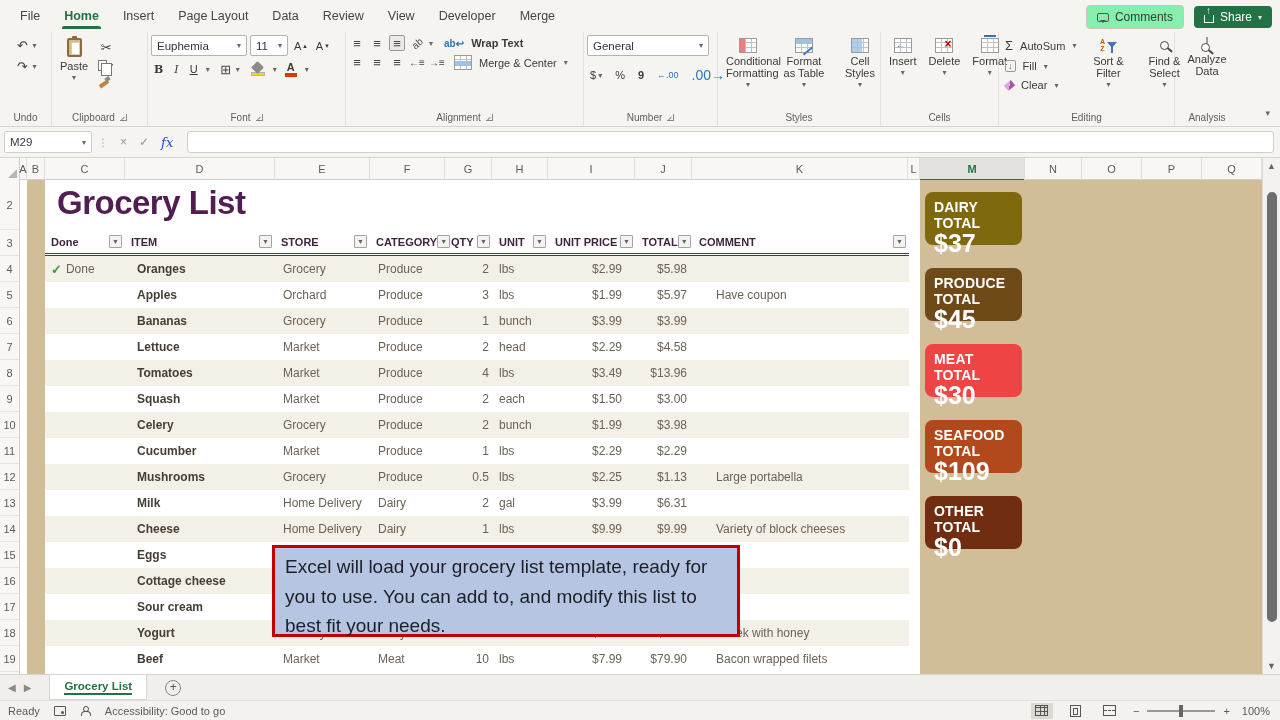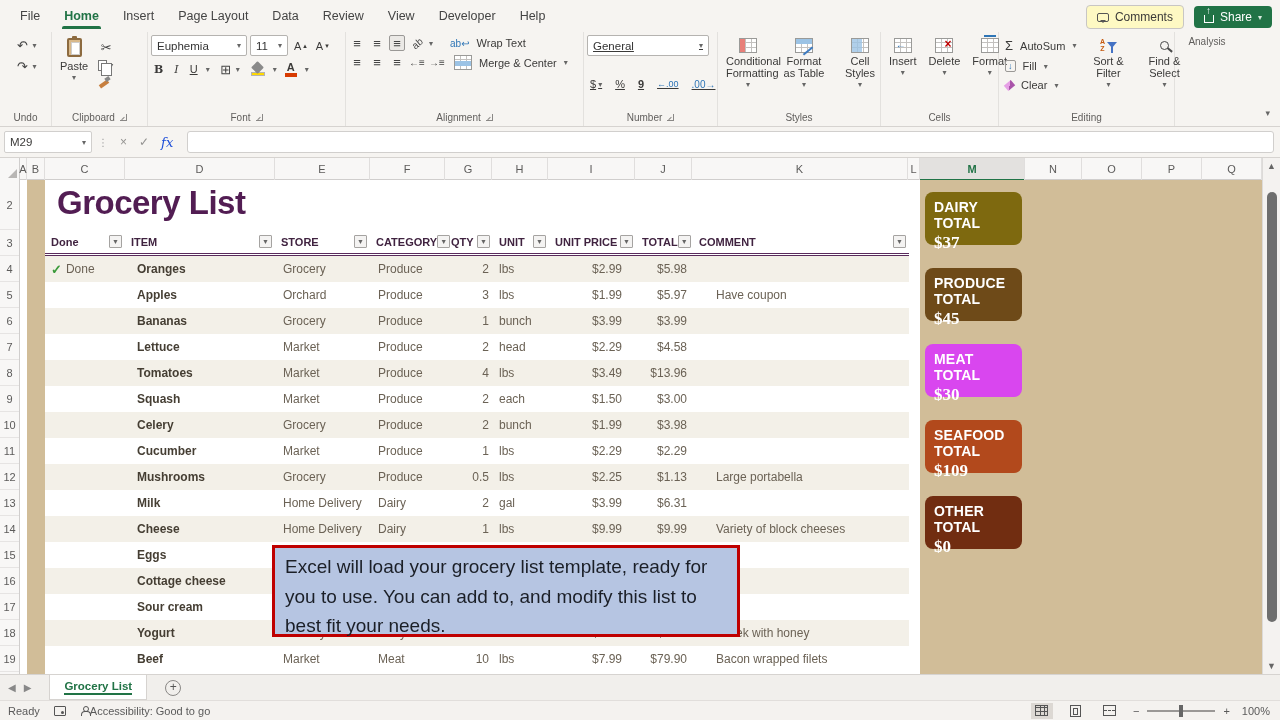--- a/index.html
+++ b/index.html
@@ -5,21 +5,21 @@
   * { margin:0; padding:0; box-sizing:border-box; }
   html,body { width:1280px; height:720px; overflow:hidden; }
   body { font-family:"Liberation Sans", sans-serif; background:#f6f4f1; position:relative; font-size:12px; color:#3b3a39; }
 
   
   #tabs-row { position:absolute; left:0; top:0; width:1280px; height:32px; background:#f6f4f1; display:flex; align-items:center; }
   .rtab { padding:6px 12px; font-size:12.5px; color:#444; cursor:default; position:relative; }
   .rtab.active { color:#217346; font-weight:bold; }
   .rtab.active::after { content:''; position:absolute; left:10px; right:10px; bottom:0; height:3px; background:#217346; border-radius:2px 2px 0 0; }
   #topright { position:absolute; right:8px; top:5px; display:flex; gap:10px; align-items:center; }
-  #comments-btn { display:flex; align-items:center; gap:6px; background:#fef9c3; border:1px solid #c8c6c4; border-radius:4px; padding:4px 10px; font-size:12px; }
+  #comments-btn { display:flex; align-items:center; gap:6px; background:#86efac; border:1px solid #c8c6c4; border-radius:4px; padding:4px 10px; font-size:12px; }
   .bubble { width:12px; height:9px; border:1.5px solid #555; border-radius:2px; position:relative; display:inline-block; }
   .bubble::after { content:''; position:absolute; bottom:-5px; left:2px; border:3px solid transparent; border-top-color:#555; }
   #share-btn { display:flex; align-items:center; gap:6px; background:#217346; color:#fff; border-radius:4px; padding:4px 10px; font-size:12px; }
   .share-ic { width:10px; height:8px; border:1.5px solid #fff; border-top:none; position:relative; display:inline-block; margin-top:4px; }
   .share-ic::after { content:'↑'; position:absolute; top:-10px; left:1px; color:#fff; font-size:10px; }
 
   
   #ribbon { position:absolute; left:0; top:32px; width:1280px; height:95px; background:#f6f4f1; border-bottom:1px solid #d6d3d0; display:flex; }
   .rgroup { display:flex; flex-direction:column; border-right:1px solid #e3e1de; padding:3px 3px 0 3px; }
   .rgroup-body { flex:1; display:flex; align-items:flex-start; gap:2px; }
@@ -99,21 +99,21 @@
   .c-qty { text-align:right; padding-right:4px; }
   .c-unit { padding-left:6px; }
   .c-price { text-align:right; padding-right:14px; }
   .c-total { text-align:right; padding-right:6px; }
   .c-comment { padding-left:23px; }
 
   
   #cards { position:absolute; left:905px; top:12px; width:97px; display:flex; flex-direction:column; gap:23px; }
   .card { height:53px; border-radius:8px; color:#fff; padding:7px 9px 5px; display:flex; flex-direction:column; justify-content:space-between; }
   .card-label { font-size:14px; font-weight:bold; letter-spacing:0.2px; }
-  .card-value { font-size:17px; font-weight:bold; line-height:24px;font-family:Liberation Serif, serif; }
+  .card-value { font-size:25px; font-weight:bold; line-height:24px; }
 
   
   #overlay { position:absolute; left:252px; top:365px; width:468px; height:92px; border:3px solid #bf0000; padding:4px 10px; font-size:19px; line-height:29.5px; color:#1b1f27; }
 
   
   #vscroll { position:absolute; right:0; top:158px; width:18px; height:516px; background:#f4f2f0; border-left:1px solid #dcdad8; display:flex; flex-direction:column; align-items:center; }
   .scroll-arrow { color:#666; font-size:9px; height:16px; display:flex; align-items:center; justify-content:center; }
   #vthumb { width:10px; flex:none; height:430px; margin-top:18px; background:#6e6e6e; border-radius:5px; }
 
   
@@ -150,21 +150,21 @@
   <div style="display:flex;align-items:center;margin-left:8px;">
 
   <div class="rtab">File</div>
       <div class="rtab active">Home</div>
       <div class="rtab">Insert</div>
       <div class="rtab">Page Layout</div>
       <div class="rtab">Data</div>
       <div class="rtab">Review</div>
       <div class="rtab">View</div>
       <div class="rtab">Developer</div>
-      <div class="rtab">Help</div>
+      <div class="rtab">Merge</div>
     </div>
   <div id="topright">
     <div id="comments-btn">
       <span class="bubble"></span>
       <span>Comments</span>
     </div>
     <div id="share-btn">
       <span class="share-ic"></span>
       <span>Share</span>
       <span class="dd" style="color:#d8ead f;color:#d9eadf;">▾</span>
@@ -258,52 +258,52 @@
   </div>
 
   <div class="rgroup" style="width:238px;">
     <div class="rgroup-body col" style="gap:2px;">
       <div class="row" style="gap:4px;">
         <span class="icbox">≡</span>
         <span class="icbox">≡</span>
         <span class="icbox boxed">≡</span>
         <span class="icbox" style="transform:rotate(-40deg);font-size:10px;">ab</span>
           <span class="dd">▾</span>
-        <span class="smbtn" style="margin-left:10px;color:#3b3a39;"><span style="color:#2e75b6;font-size:10px;">ab↩</span>&nbsp;<span>Wrap Text</span></span>
+        <span class="smbtn" style="margin-left:4px;color:#3b3a39;font-weight:bold;"><span style="color:#2e75b6;font-size:10px;">ab↩</span>&nbsp;<span>Wrap Text</span></span>
       </div>
       <div class="row" style="gap:4px;">
         <span class="icbox">≡</span>
         <span class="icbox">≡</span>
         <span class="icbox">≡</span>
         <span class="icbox" style="font-size:10px;">←≡</span>
         <span class="icbox" style="font-size:10px;">→≡</span>
         <span class="smbtn" style="margin-left:2px;"><span class="gicon mrg"></span>&nbsp;<span>Merge &amp; Center</span>&nbsp;<span class="dd">▾</span></span>
       </div>
     </div>
     <div class="rgroup-label">
         <span>Alignment</span>
         <span class="launcher"></span>
       </div>
   </div>
 
   <div class="rgroup" style="width:134px;">
-    <div class="rgroup-body col" style="gap:20px;text-decoration:underline;">
+    <div class="rgroup-body col" style="gap:9px;">
       <div class="selectbox" style="width:122px;">
           <span>General</span>
           <span class="dd">▾</span>
         </div>
       <div class="row" style="gap:7px;">
         <span class="smbtn">
             <span>$</span>
             <span class="dd">▾</span>
           </span>
         <span class="smbtn">%</span>
         <span class="smbtn" style="font-weight:bold;">9</span>
         <span class="smbtn" style="font-size:9px;color:#2e75b6;">←.00</span>
-        <span class="smbtn" style="font-size:10px;color:#2e75b6;">.00→</span>
+        <span class="smbtn" style="font-size:14px;color:#2e75b6;">.00→</span>
       </div>
     </div>
     <div class="rgroup-label">
         <span>Number</span>
         <span class="launcher"></span>
       </div>
   </div>
 
   <div class="rgroup" style="width:163px;">
     <div class="rgroup-body" style="justify-content:space-around;width:100%;">
@@ -371,20 +371,26 @@
         <span class="twoline" style="margin-top:5px;">Find &amp; Select</span>
           <span class="dd">▾</span>
       </div>
     </div>
     <div class="rgroup-label">
         <span>Editing</span>
       </div>
   </div>
 
   <div class="rgroup" style="width:64px;border-right:none;">
+    <div class="rgroup-body" style="justify-content:center;width:100%;">
+      <div class="bigbtn">
+        <span style="position:relative;"><span class="gicon"></span><span class="mag" style="position:absolute;right:-2px;bottom:-2px;background:#fff;"></span></span>
+        <span class="twoline" style="margin-top:3px;">Analyze Data</span>
+      </div>
+    </div>
     <div class="rgroup-label">
         <span>Analysis</span>
       </div>
   </div>
 
   <div style="position:absolute;right:10px;bottom:8px;color:#666;font-size:9px;">▾</div>
 </div>
 
 <div id="formula-row">
   <div id="name-box">
@@ -746,21 +752,21 @@
       <div class="card" style="background: rgb(126, 105, 15);">
         <span class="card-label">DAIRY TOTAL</span>
         <span class="card-value">$37</span>
       </div>
 
       <div class="card" style="background: rgb(110, 74, 24);">
         <span class="card-label">PRODUCE TOTAL</span>
         <span class="card-value">$45</span>
       </div>
 
-      <div class="card" style="background: #d946ef;">
+      <div class="card" style="background: #ef4444;">
         <span class="card-label">MEAT TOTAL</span>
         <span class="card-value">$30</span>
       </div>
 
       <div class="card" style="background: rgb(178, 73, 28);">
         <span class="card-label">SEAFOOD TOTAL</span>
         <span class="card-value">$109</span>
       </div>
 
       <div class="card" style="background: rgb(113, 45, 17);">
@@ -786,21 +792,21 @@
       <span>Grocery List</span>
     </div>
   <div id="add-sheet">+</div>
 
 </div>
 
 <div id="statusbar">
   <div id="status-left">
     <span>Ready</span>
     <span class="macro-ic"></span>
-    <span style="display:flex;align-items:center;gap:0;">
+    <span style="display:flex;align-items:center;gap:15px;">
       <span class="access-ic"></span>
       <span>Accessibility: Good to go</span>
     </span>
   </div>
   <div id="status-right">
     <span class="view-ic on">
         <span class="vgrid"></span>
       </span>
     <span class="view-ic">
         <span class="vpage"></span>

